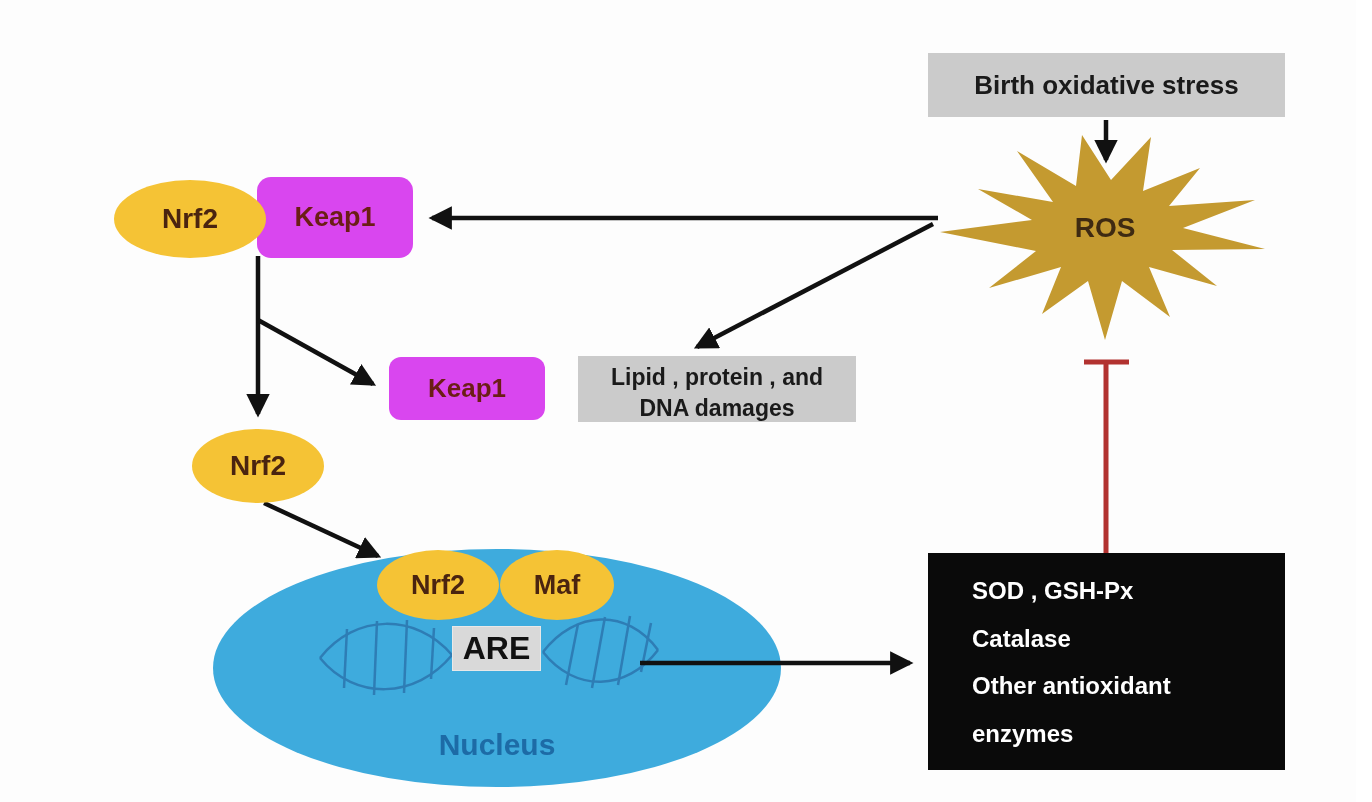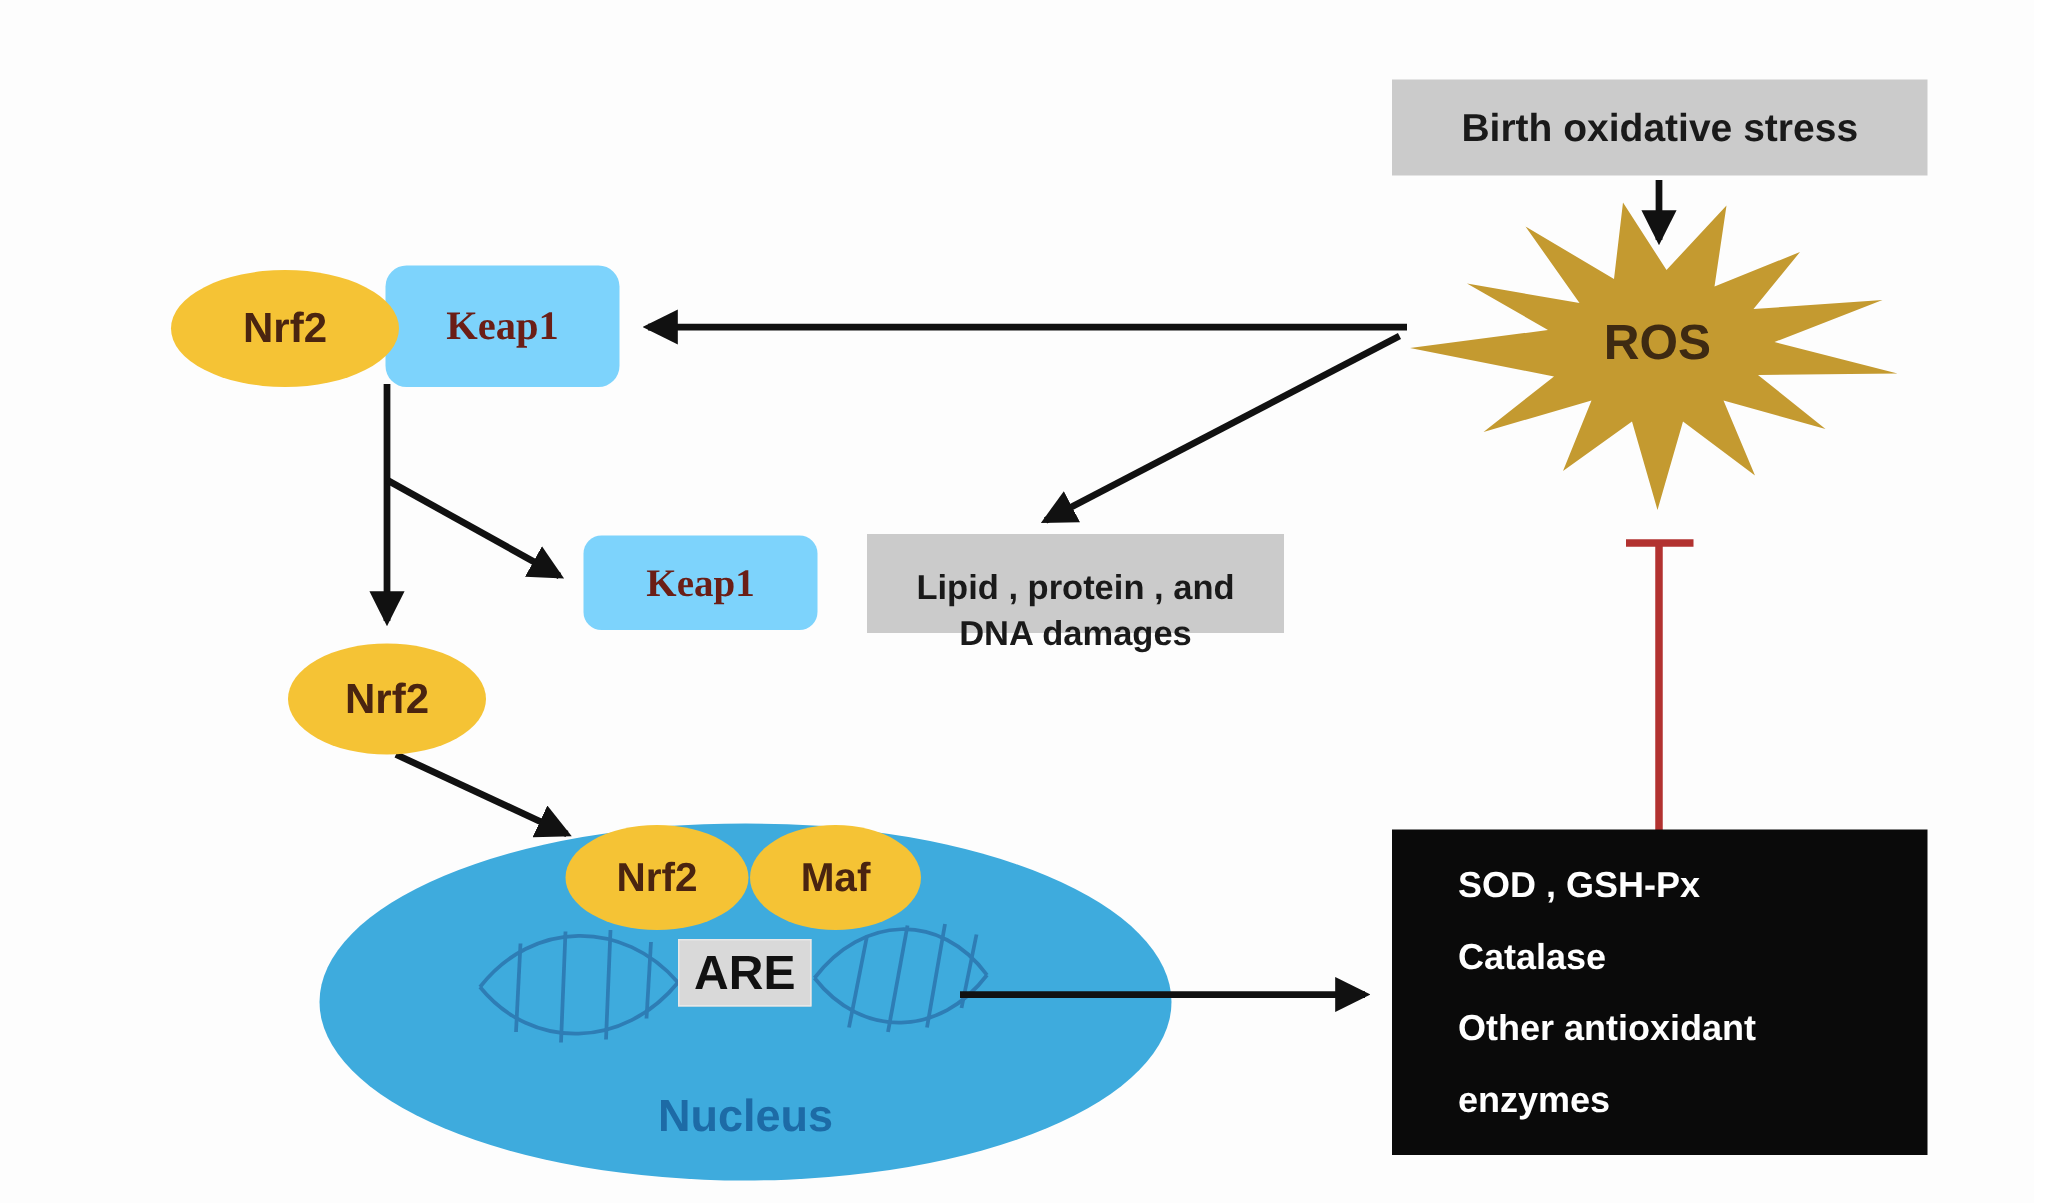--- a/index.html
+++ b/index.html
@@ -20,25 +20,24 @@
   .top { z-index:3; }
 
   
   .gray-box {
     background:#cbcbcb;
     color:#1a1a1a;
     font-weight:bold;
     text-align:center;
   }
   .orange-box {
-    background:#7dd3fc;
+    background:#d946ef;
     border-radius:14px;
     color:#6b1e16;
     font-weight:bold;
-    font-family:Liberation Serif, serif;
   }
   .yellow-ellipse {
     background:#f5c335;
     border-radius:50%;
     color:#4a2410;
     font-weight:bold;
   }
   .nucleus {
     background:#3eabdd;
     border-radius:50%;
@@ -111,34 +110,34 @@
     <g stroke="#b23230" stroke-width="5" fill="none">
       <line x1="1106" y1="556" x2="1106" y2="364"></line>
       <line x1="1084" y1="362" x2="1129" y2="362"></line>
     </g>
   </svg>
 
   <div class="abs top gray-box flexc" style="left:928px; top:53px; width:357px; height:64px; font-size:26px;">
     <span>Birth oxidative stress</span>
   </div>
 
-  <div class="abs top flexc lbl" style="left:1040px; top:203px; width:130px; height:50px; font-size:33px; color:#3e2a12;text-align:right;">ROS</div>
+  <div class="abs top flexc lbl" style="left:1040px; top:203px; width:130px; height:50px; font-size:28px; color:#3e2a12;text-align:right;">ROS</div>
 
   <div class="abs top orange-box flexc" style="left:257px; top:177px; width:156px; height:81px; font-size:27px;">
     <span>Keap1</span>
   </div>
   <div class="abs top yellow-ellipse flexc" style="left:114px; top:180px; width:152px; height:78px; font-size:28px;">
     <span>Nrf2</span>
   </div>
 
   <div class="abs top orange-box flexc" style="left:389px; top:357px; width:156px; height:63px; font-size:26px; border-radius:12px;">
     <span>Keap1</span>
   </div>
 
-  <div class="abs top gray-box" style="left:578px; top:356px; width:278px; height:66px; font-size:23px; line-height:31px; padding-top:20px;">
+  <div class="abs top gray-box" style="left:578px; top:356px; width:278px; height:66px; font-size:23px; line-height:31px; padding-top:6px;">
     <div>Lipid , protein , and</div>
     <div>DNA damages</div>
   </div>
 
   <div class="abs top yellow-ellipse flexc" style="left:192px; top:429px; width:132px; height:74px; font-size:28px;">
     <span>Nrf2</span>
   </div>
 
   <div class="abs top yellow-ellipse flexc" style="left:377px; top:550px; width:122px; height:70px; font-size:27px;">
     <span>Nrf2</span>

